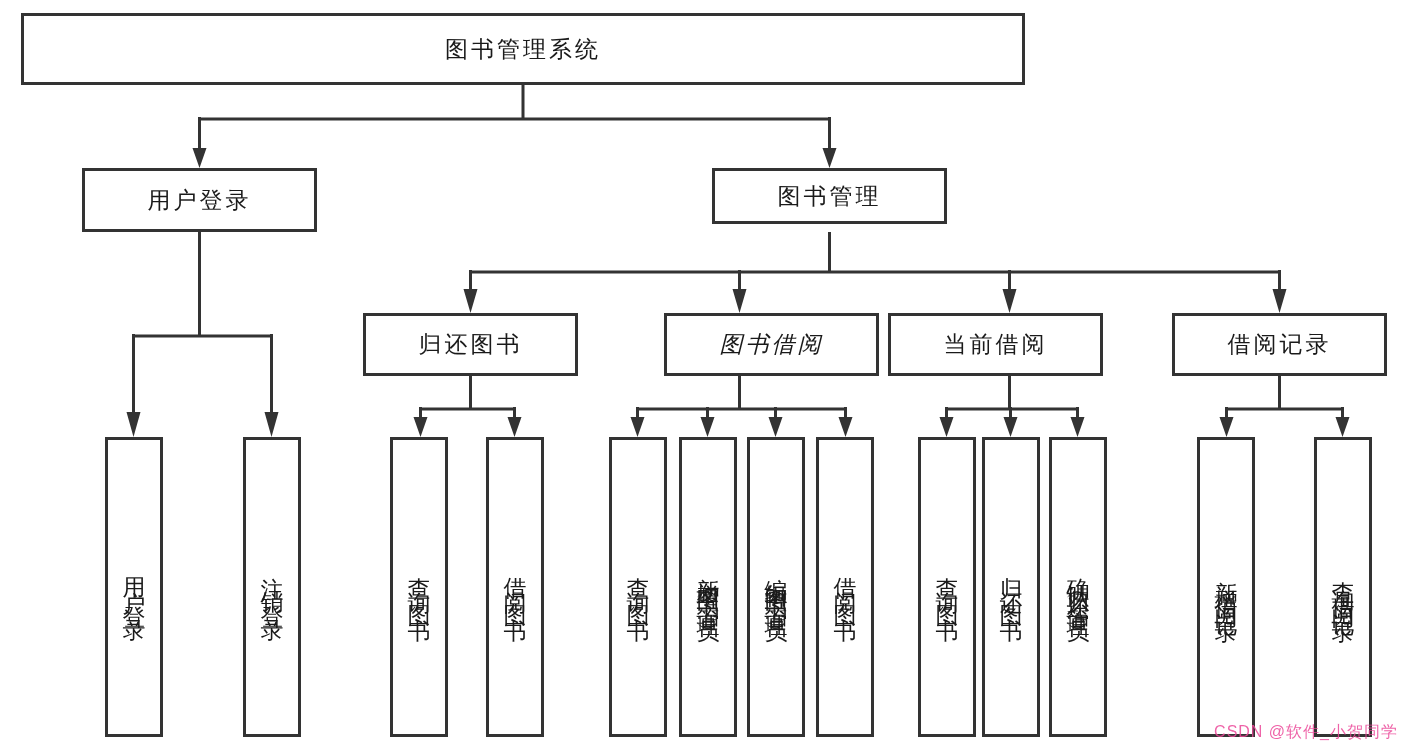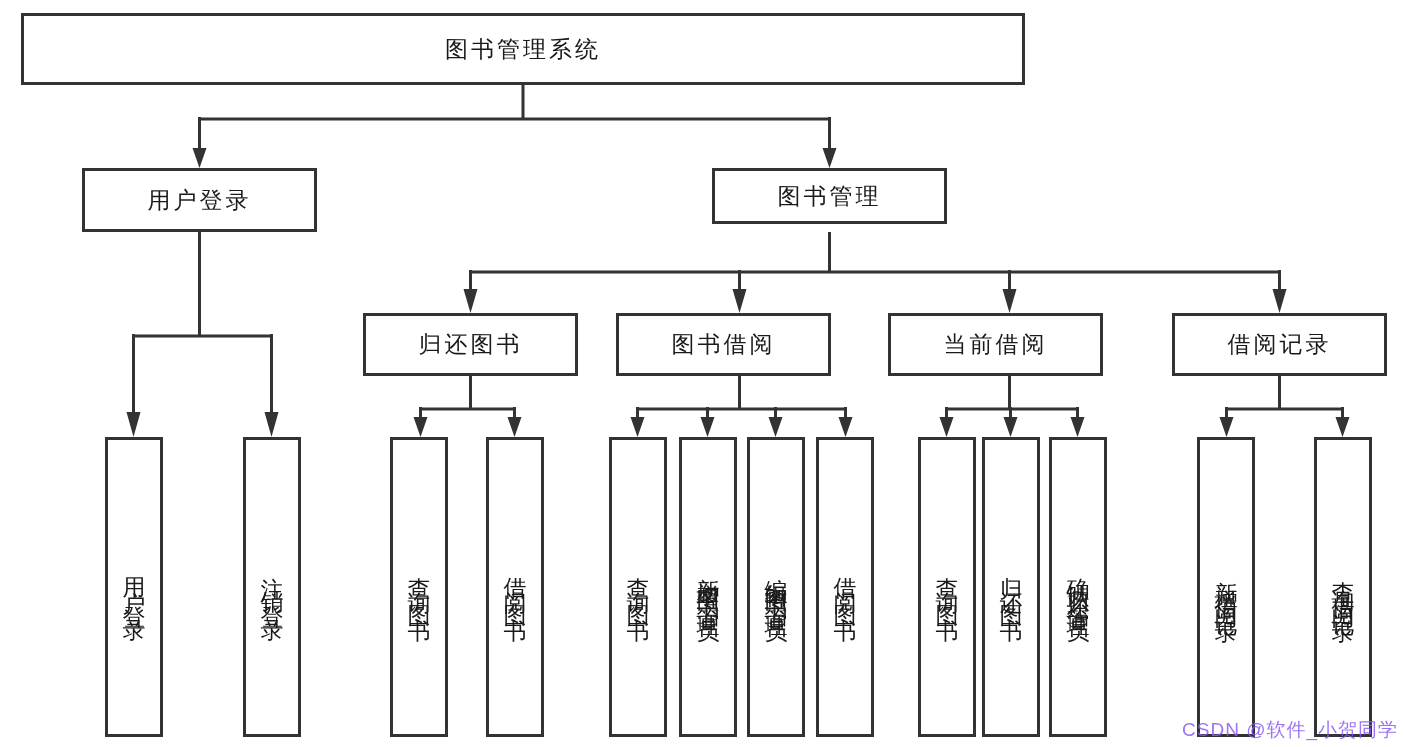--- a/index.html
+++ b/index.html
@@ -18,40 +18,40 @@
     border:3px solid #333333;
     box-sizing:border-box;
     display:flex;align-items:center;justify-content:center;
     z-index:2;
   }
   .node.h{font-size:23px;letter-spacing:3px;white-space:nowrap;}
   .root{left:21px;top:13px;width:1004px;height:72px;}
   .l2a{left:82px;top:168px;width:235px;height:64px;}
   .l2b{left:712px;top:168px;width:235px;height:56px;}
   .l3{top:313px;width:215px;height:63px;}
-  .l3a{left:363px;} .l3b{left:616px;} .l3c{left:888px;} .l3d{left:1172px;}
+  .l3a{left:363px;} .l3b{left:664px;font-style:italic;} .l3c{left:888px;} .l3d{left:1172px;}
   .leaf{top:437px;width:58px;height:300px;}
   .leaf span{
     writing-mode:vertical-rl;
     text-orientation:mixed;
     font-size:23px;line-height:1;
     white-space:nowrap;
   }
   .sp4 span{letter-spacing:14px;}
   .sp6 span{letter-spacing:8px;}
   .sp9 span{letter-spacing:6px;}
   .lf1{left:105px;} .lf2{left:243px;}
   .lf3{left:390px;} .lf4{left:486px;}
   .lf5{left:609px;} .lf6{left:679px;} .lf7{left:747px;} .lf8{left:816px;}
   .lf9{left:918px;} .lf10{left:982px;} .lf11{left:1049px;}
   .lf12{left:1197px;} .lf13{left:1314px;}
   .watermark{
     position:absolute;right:7px;bottom:4px;
-    font-size:19px;letter-spacing:1px;
-    color:#8b5cf6;opacity:.85;
+    font-size:16px;letter-spacing:1px;
+    color:#ec4899;opacity:.85;
     z-index:3;white-space:nowrap;
   }
 </style>
 </head>
 <body>
 
 <div class="canvas">
 
   <svg class="wires" width="1405" height="747" viewBox="0 0 1405 747">
     <path fill="none" stroke="#333333" stroke-width="3" d="M523 66 V119 M198 119 H831 M199.5 117 V150 M829.5 117 V150

